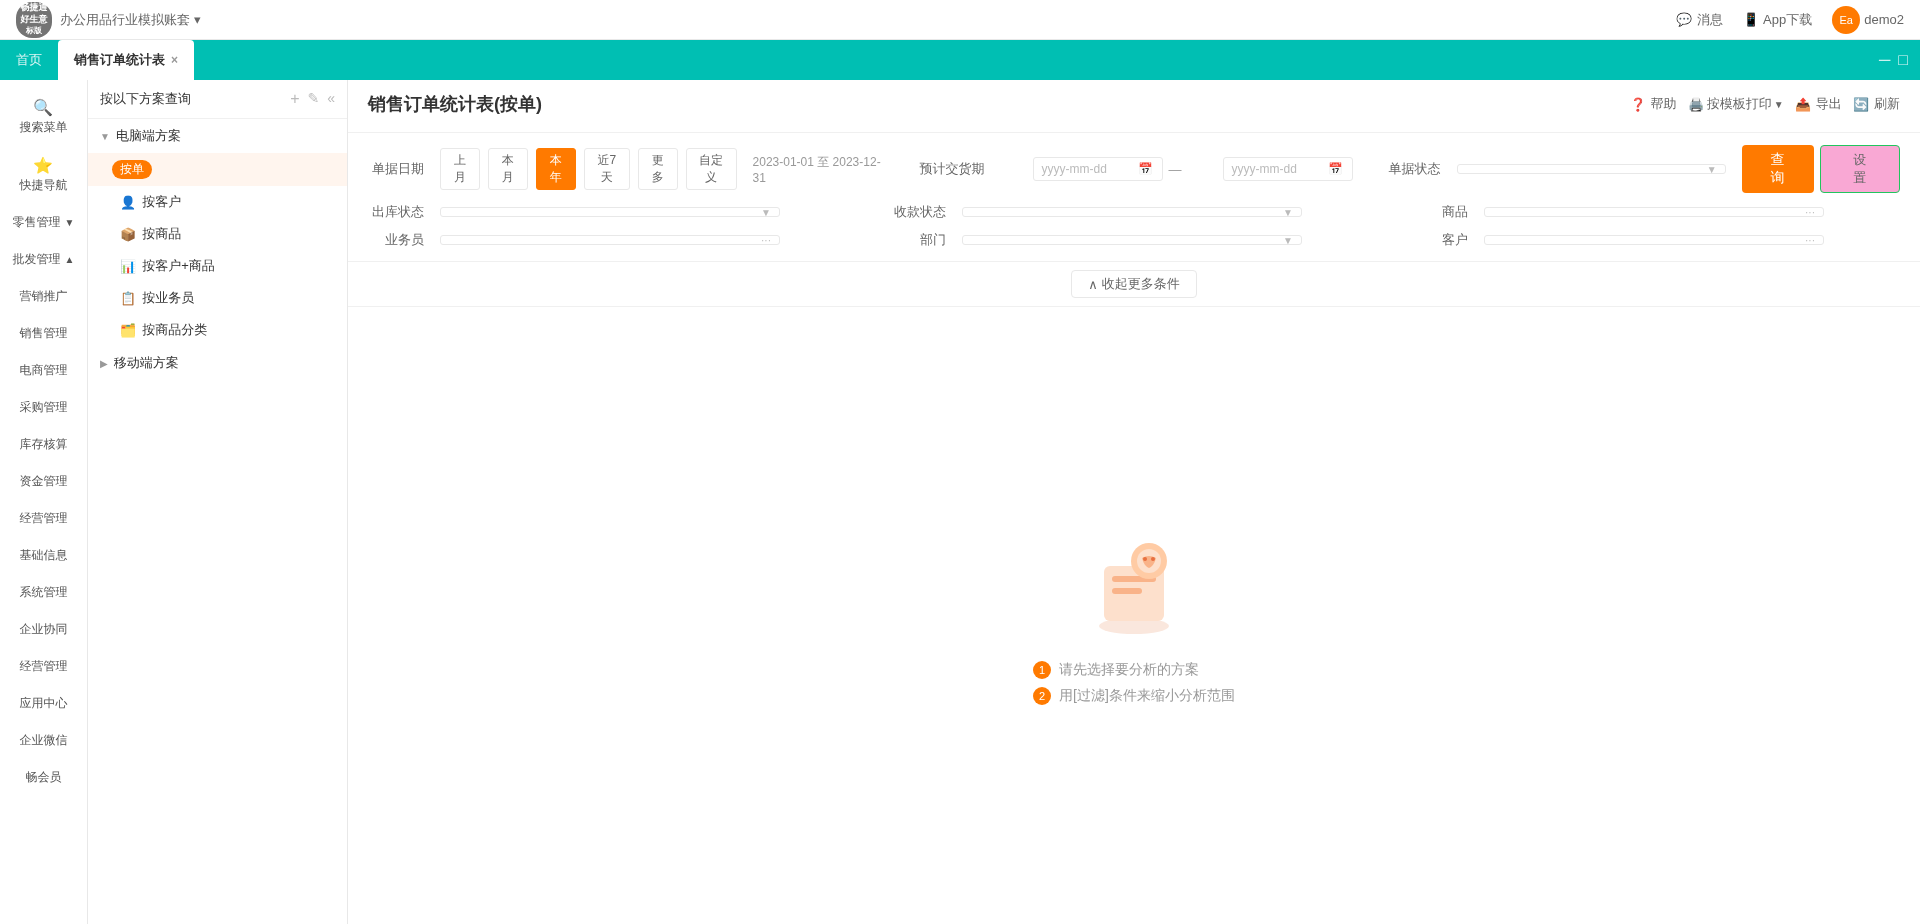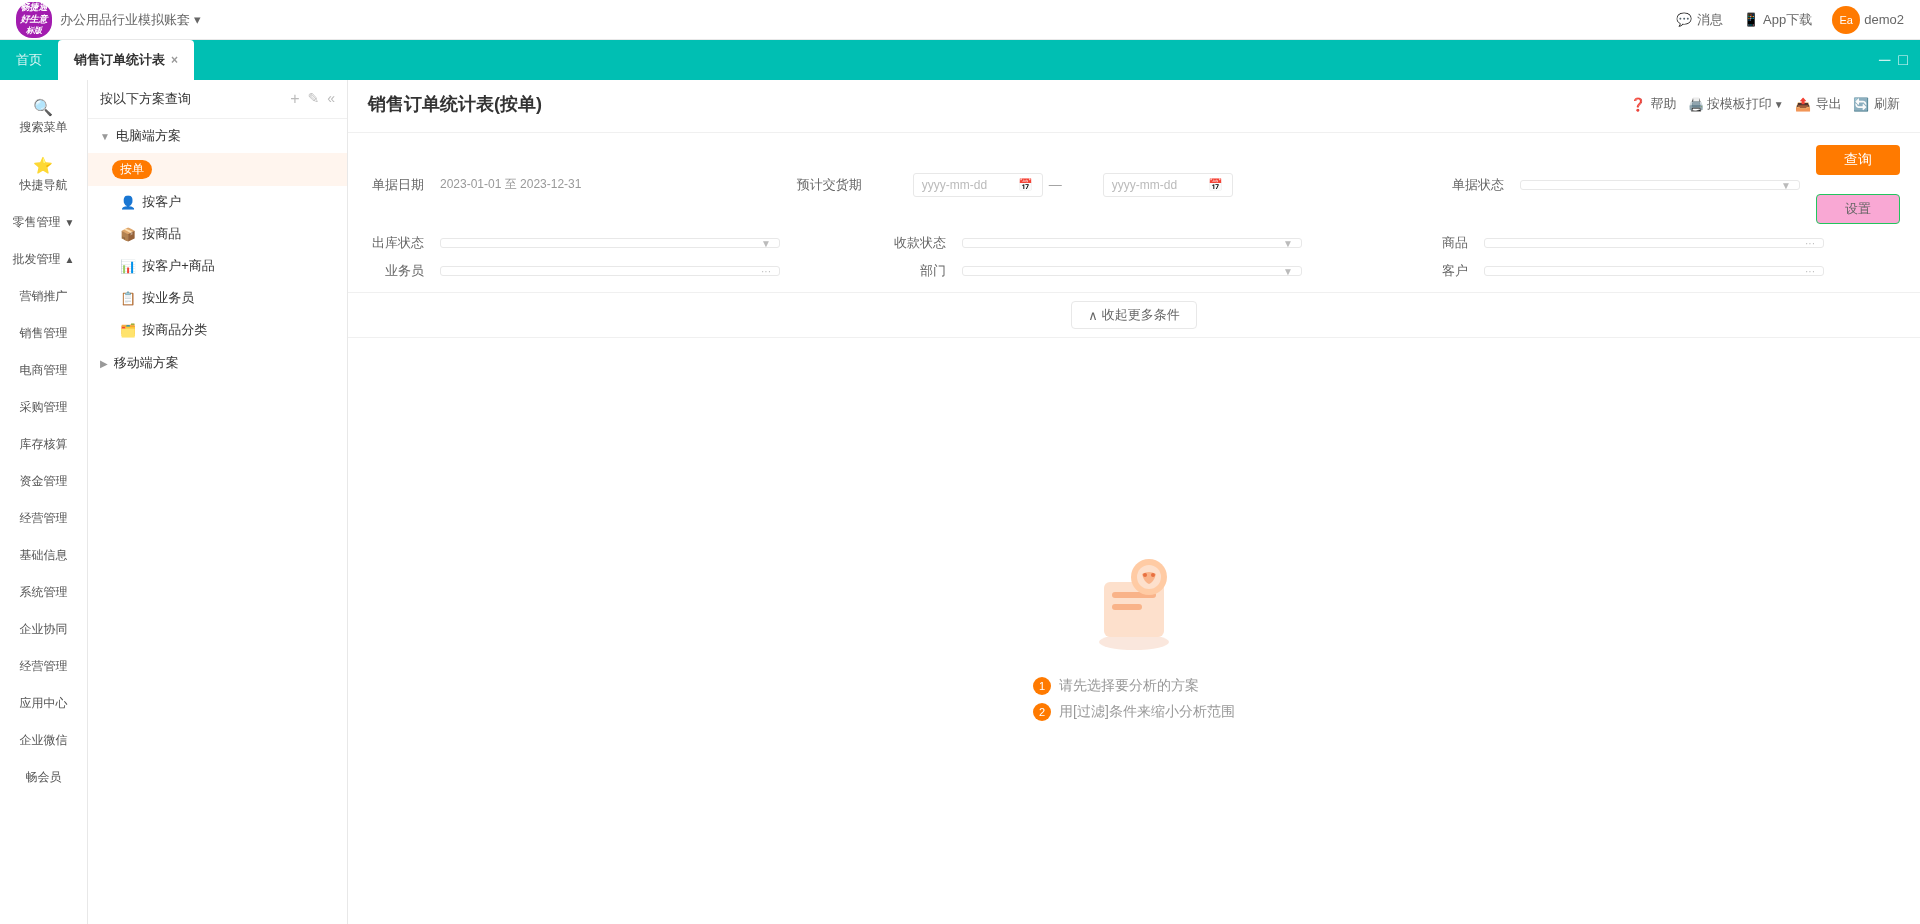--- a/index.html
+++ b/index.html
@@ -1,21 +1,21 @@
 <!DOCTYPE html>
 <html><head>
   <meta charset="utf-8">
   <style>
     * { margin: 0; padding: 0; box-sizing: border-box; }
     body { font-family: "Microsoft YaHei", "PingFang SC", sans-serif; font-size: 13px; background: #f5f5f5; color: #333; width: 1920px; height: 924px; overflow: hidden; display: flex; flex-direction: column; }
 
     
     .top-bar { height: 40px; background: #fff; display: flex; align-items: center; justify-content: space-between; padding: 0 16px; border-bottom: 1px solid #e8e8e8; flex-shrink: 0; }
     .top-bar-left { display: flex; align-items: center; gap: 8px; }
-    .logo-box { width: 36px; height: 36px; background: #a21caf; border-radius: 16px; display: flex; align-items: center; justify-content: center; color: #fff; font-size: 10px; font-weight: bold; line-height: 1.2; text-align: center; font-style: italic; }
+    .logo-box { width: 36px; height: 36px; background: #737373; border-radius: 16px; display: flex; align-items: center; justify-content: center; color: #fff; font-size: 10px; font-weight: bold; line-height: 1.2; text-align: center; }
     .app-selector { display: flex; align-items: center; gap: 4px; color: #666; font-size: 13px; cursor: pointer; }
     .top-bar-right { display: flex; align-items: center; gap: 20px; color: #666; font-size: 13px; }
     .top-right-item { display: flex; align-items: center; gap: 4px; cursor: pointer; }
     .avatar { width: 28px; height: 28px; border-radius: 50%; background: #ff7a00; display: flex; align-items: center; justify-content: center; color: #fff; font-size: 11px; }
 
     
     .tab-bar { height: 40px; background: #00bfb3; display: flex; align-items: center; padding: 0 0; flex-shrink: 0; }
     .tab-item { height: 40px; display: flex; align-items: center; padding: 0 16px; cursor: pointer; color: rgba(255,255,255,0.85); font-size: 13px; gap: 6px; }
     .tab-item.active { background: #fff; color: #333; border-radius: 4px 4px 0 0; font-weight: bold; }
     .tab-item .close-btn { color: #999; font-size: 12px; }
@@ -65,21 +65,21 @@
     .date-btn { padding: 3px 8px; border: 1px solid #e8e8e8; border-radius: 3px; cursor: pointer; font-size: 12px; color: #666; background: #fff; }
     .date-btn.active { background: #ff7a00; color: #fff; border-color: #ff7a00; }
     .date-range-text { font-size: 12px; color: #999; }
     .date-input-wrap { display: flex; align-items: center; gap: 6px; }
     .date-input { border: 1px solid #e8e8e8; border-radius: 3px; padding: 4px 8px; font-size: 12px; color: #bbb; width: 130px; display: flex; align-items: center; justify-content: space-between; cursor: pointer; background: #fff; margin-left: 35px; }
     .date-sep { color: #999; }
     .select-wrap { position: relative; border: 1px solid #e8e8e8; border-radius: 3px; padding: 4px 28px 4px 8px; min-width: 160px; cursor: pointer; background: #fff; font-size: 13px; color: #999; }
     .select-wrap .chevron { position: absolute; right: 8px; top: 50%; transform: translateY(-50%); color: #bbb; font-size: 10px; }
     .query-btn { background: #ff7a00; color: #fff; border: none; border-radius: 4px; padding: 6px 24px; font-size: 14px; cursor: pointer; }
     .setup-btn { border: 1px solid #22c55e; background: #f9a8d4; color: #666; border-radius: 4px; padding: 5px 28px; font-size: 13px; cursor: pointer; }
-    .filter-actions { display: flex; flex-direction: column; gap: 19px; }
+    .filter-actions { display: flex; flex-direction: row; gap: 6px; }
     .collapse-row { display: flex; justify-content: center; padding: 8px 0; background: #fff; border-bottom: 1px solid #f0f0f0; }
     .collapse-btn { display: flex; align-items: center; gap: 4px; color: #666; cursor: pointer; font-size: 13px; border: 1px solid #e8e8e8; border-radius: 4px; padding: 4px 16px; background: #fff; }
 
     
     .empty-state { flex: 1; display: flex; flex-direction: column; align-items: center; justify-content: center; background: #fff; gap: 12px; }
     .empty-steps { display: flex; flex-direction: column; gap: 8px; }
     .empty-step { display: flex; align-items: center; gap: 8px; font-size: 14px; color: #999; }
     .step-num { width: 18px; height: 18px; border-radius: 50%; background: #ff7a00; color: #fff; font-size: 11px; display: flex; align-items: center; justify-content: center; flex-shrink: 0; }
 
     
@@ -263,20 +263,28 @@
             <span>🔄</span>
             <span>刷新</span>
           </div>
         </div>
       </div>
 
       <div class="filter-area">
 
         <div class="filter-row">
           <span class="filter-label">单据日期</span>
+          <div class="date-filter">
+            <button class="date-btn">上月</button>
+            <button class="date-btn">本月</button>
+            <button class="date-btn active">本年</button>
+            <button class="date-btn">近7天</button>
+            <button class="date-btn">更多</button>
+            <button class="date-btn">自定义</button>
+          </div>
           <span class="date-range-text">2023-01-01 至 2023-12-31</span>
 
           <span style="flex:1;"></span>
 
           <span class="filter-label">预计交货期</span>
           <div class="date-input-wrap">
             <div class="date-input">
               <span style="color:#bbb;">yyyy-mm-dd</span>
               <span>📅</span>
             </div>

